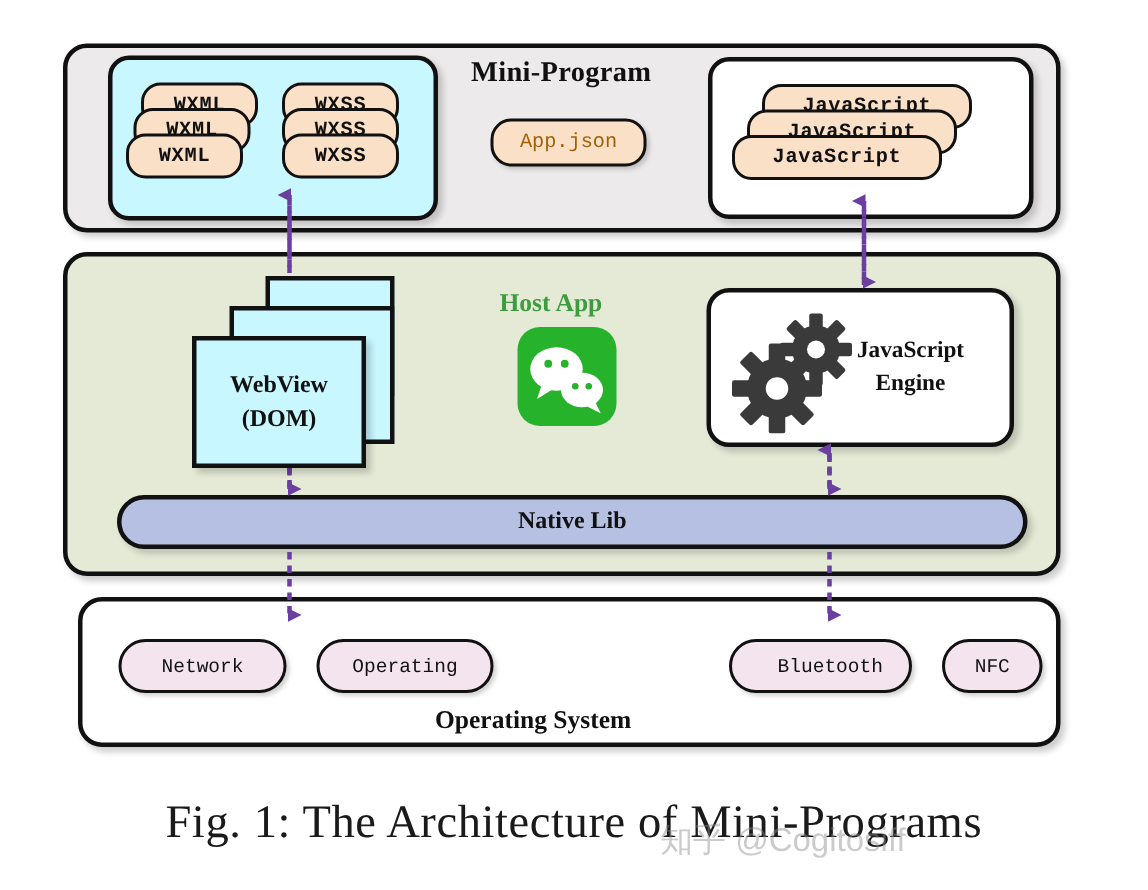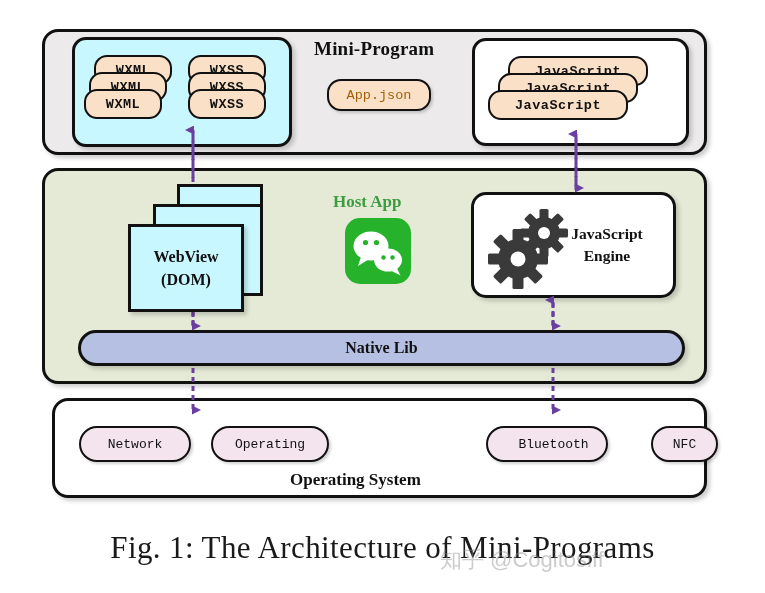--- a/index.html
+++ b/index.html
@@ -233,21 +233,21 @@
     justify-content: center;
     font-family: "Liberation Mono", monospace;
     font-size: 13px;
     color: #111111;
     box-shadow: 2px 2px 3px rgba(0,0,0,0.18);
   }
   .os-0 { left: 79px;  width: 112px; }
   .os-1 { left: 211px; width: 118px; }
   .os-2 { left: 345px; width: 120px; }
   .os-3 { left: 486px; width: 122px; padding-left: 13px; }
-  .os-4 { left: 651px; width: 67px; }
+  .os-4 { left: 628px; width: 67px; }
 
   
   #arrows {
     position: absolute;
     left: 0; top: 0;
     width: 765px; height: 593px;
     pointer-events: none;
   }
 
   

